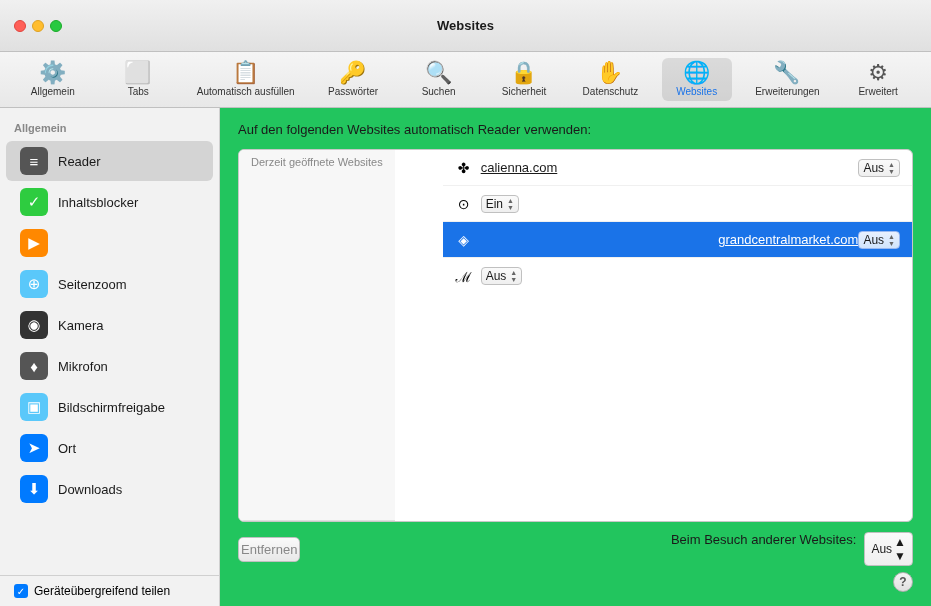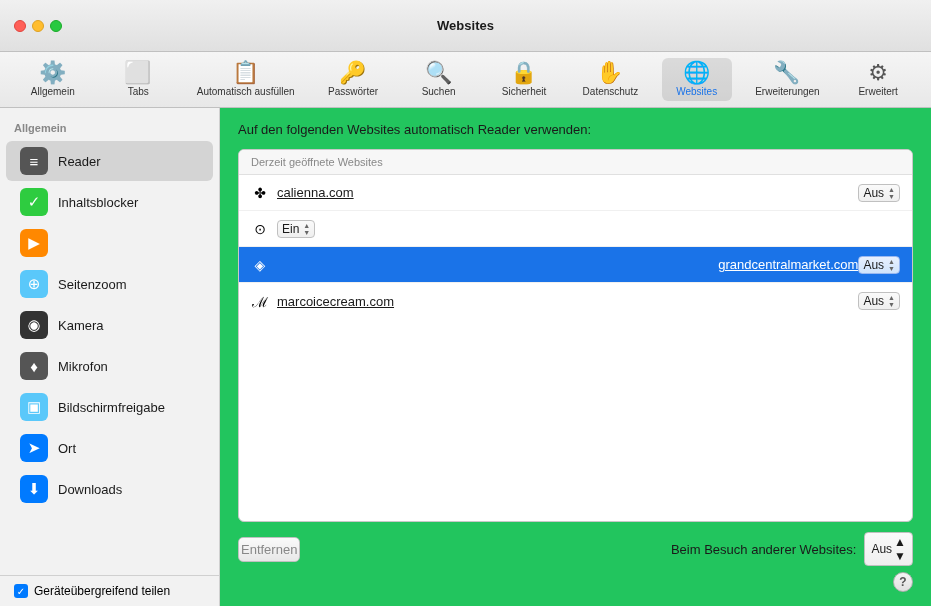--- a/index.html
+++ b/index.html
@@ -181,23 +181,24 @@
       margin-bottom: 12px;
     }
 
     
     .table-container {
       border: 1px solid #c8c8c8;
       border-radius: 6px;
       background: white;
       flex: 1;
       display: flex;
-      flex-direction: column;
+      flex-direction: row;
       overflow: hidden;
       margin-bottom: 10px;
+      gap: 48px;
     }
     .table-header {
       padding: 6px 12px;
       font-size: 11px;
       color: #888;
       border-bottom: 1px solid #e0e0e0;
       background: #f7f7f7;
     }
     .table-body {
       flex: 1;
@@ -273,21 +274,21 @@
       padding: 4px 2px;
       font-size: 13px;
       background: linear-gradient(180deg, #fafafa 0%, #e8e8e8 100%);
       border: 1px solid #c0c0c0;
       border-radius: 5px;
       cursor: pointer;
       color: #888;
     }
     .bottom-right {
       display: flex;
-      align-items: center;
+      align-items: flex-start;
       gap: 8px;
       font-size: 13px;
     }
     .bottom-right-label {
       color: #1a1a1a;
     }
     .select-control-bottom {
       display: flex;
       align-items: center;
       gap: 2px;
@@ -453,21 +454,20 @@
           <div class="table-row selected">
             <div class="site-icon">◈</div>
             <span class="site-name">grandcentralmarket.com</span>
             <div class="select-control">
               <span>Aus</span>
               <span class="arrows">▲<br>▼</span>
             </div>
           </div>
           <div class="table-row">
             <div class="site-icon">ℳ</div>
-            <span class="site-name">marcoicecream.com</span>
             <div class="select-control">
               <span>Aus</span>
               <span class="arrows">▲<br>▼</span>
             </div>
           </div>
         </div>
     </div>
 
     <div class="bottom-bar">
       <button class="remove-button">Entfernen</button>

